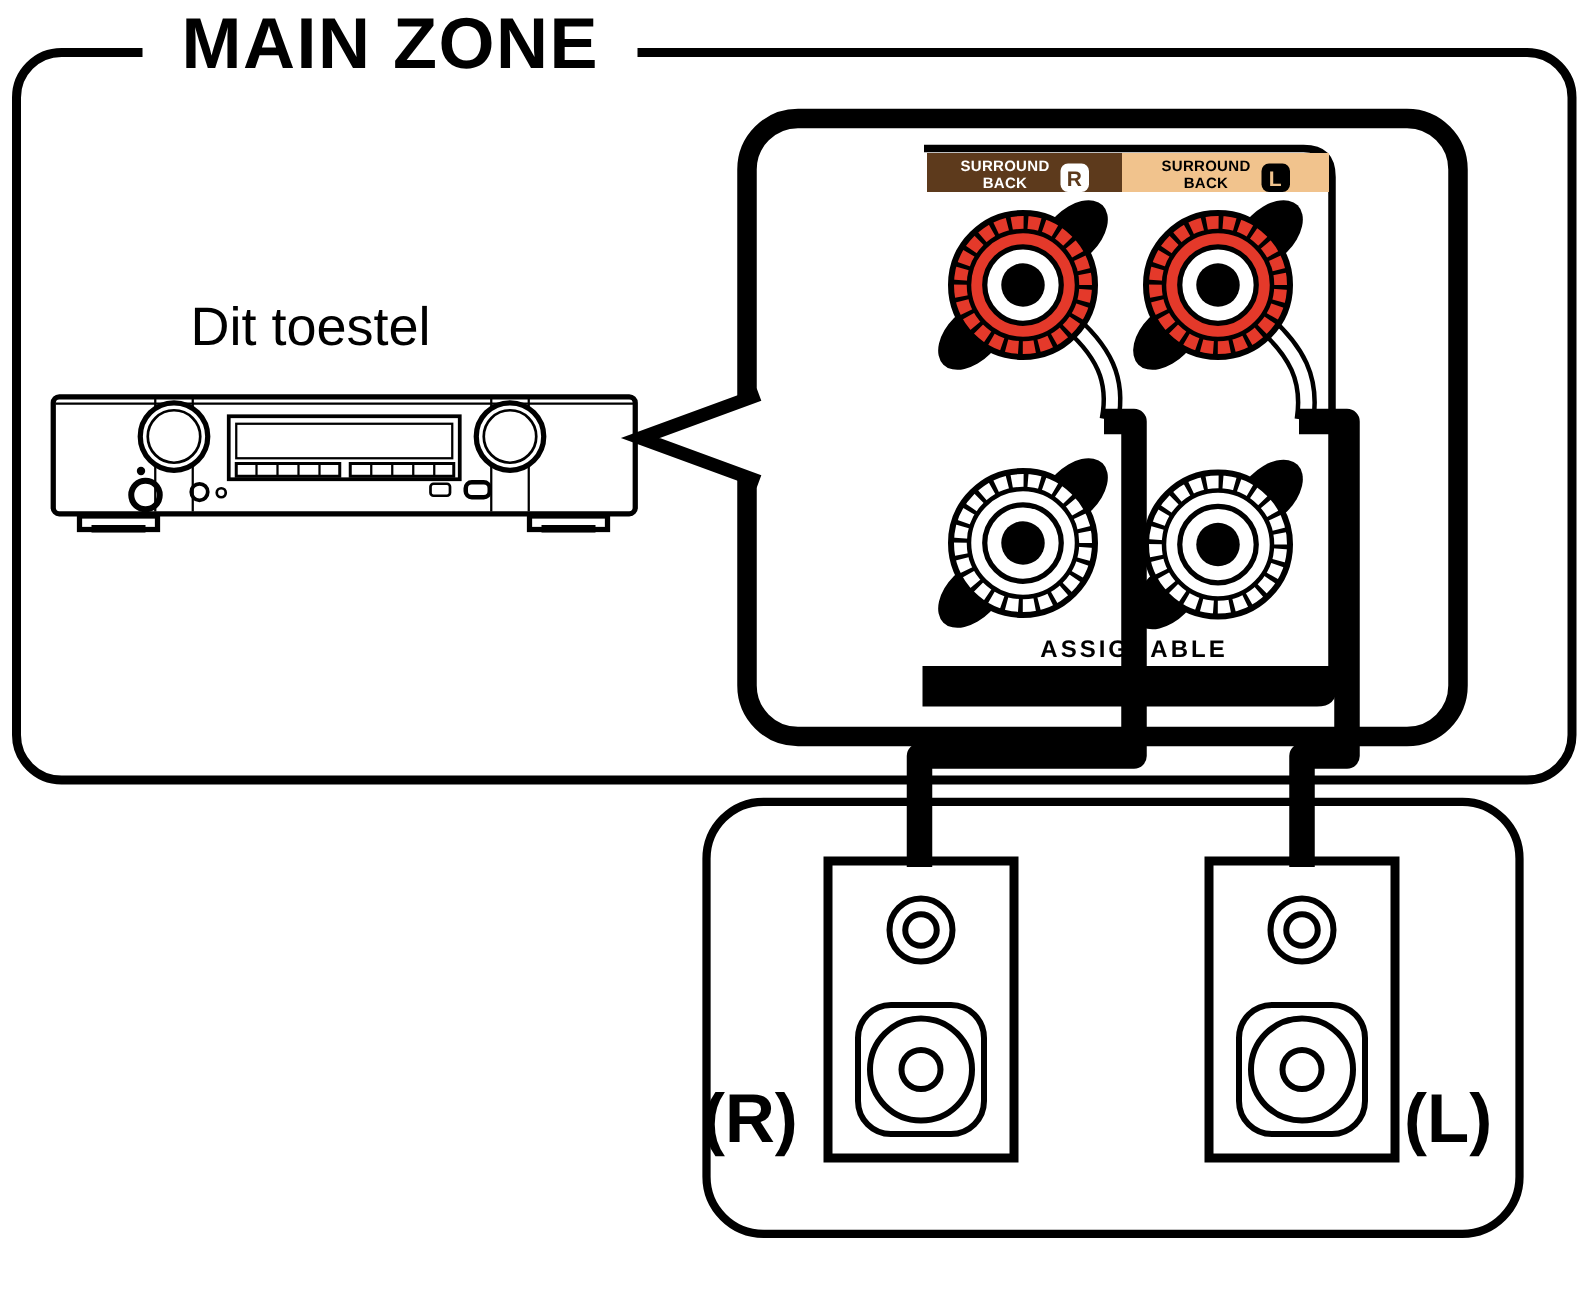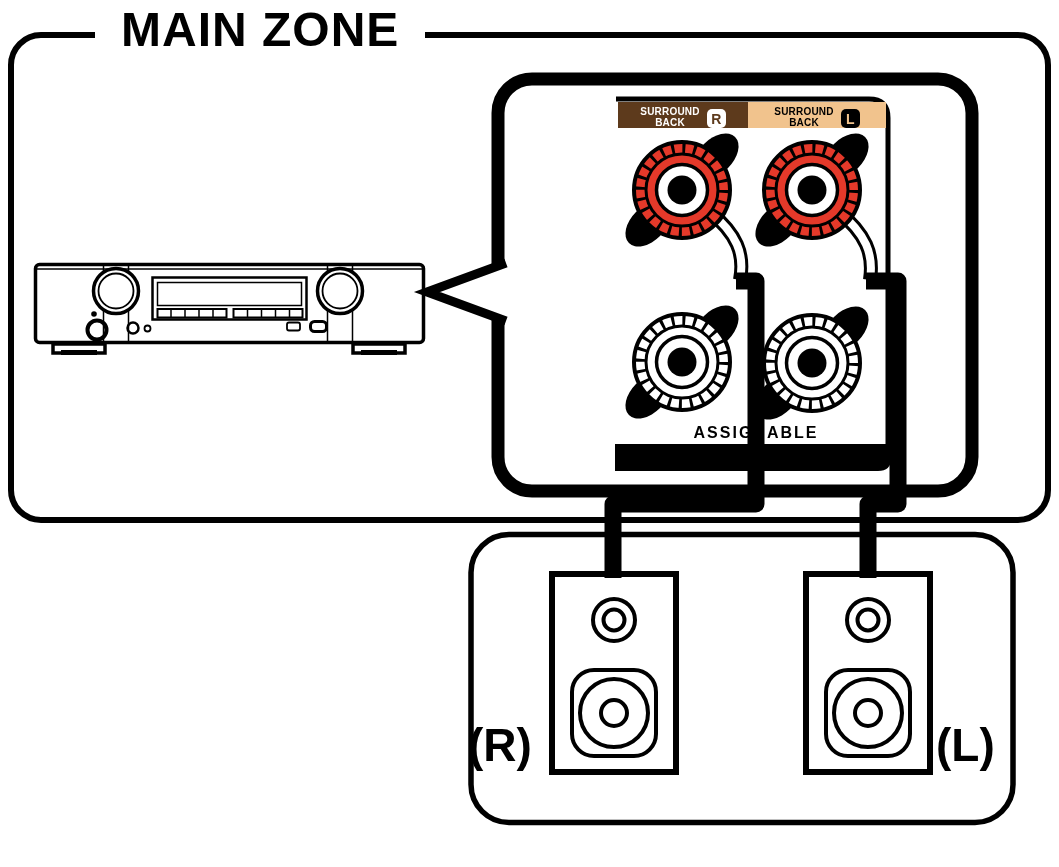--- a/index.html
+++ b/index.html
@@ -118,20 +118,21 @@
   <use href="#bpost" transform="translate(682,362)" class="post white"></use>
   <use href="#bpost" transform="translate(812,363)" class="post white"></use>
 
   <text class="assignable" x="756" y="438" text-anchor="middle" fill="#000">ASSIGNABLE</text>
 
   <path d="M 736,281 L 756,281 L 756,504 L 613,504 L 613,578" fill="none" stroke="#000" stroke-width="17" stroke-linejoin="round"></path>
   <path d="M 866,281 L 898,281 L 898,504 L 868,504 L 868,578" fill="none" stroke="#000" stroke-width="17" stroke-linejoin="round"></path>
 </svg>
 
 <div class="overlay mainzone-title">MAIN ZONE</div>
+<div class="overlay device-label">Dit toestel</div>
 
 <div class="overlay label-bar">
   <div class="half brown">
     <div class="lines">
       <div>SURROUND</div>
       <div>BACK</div>
     </div>
     <div class="badge r">R</div>
   </div>
   <div class="half tan">

